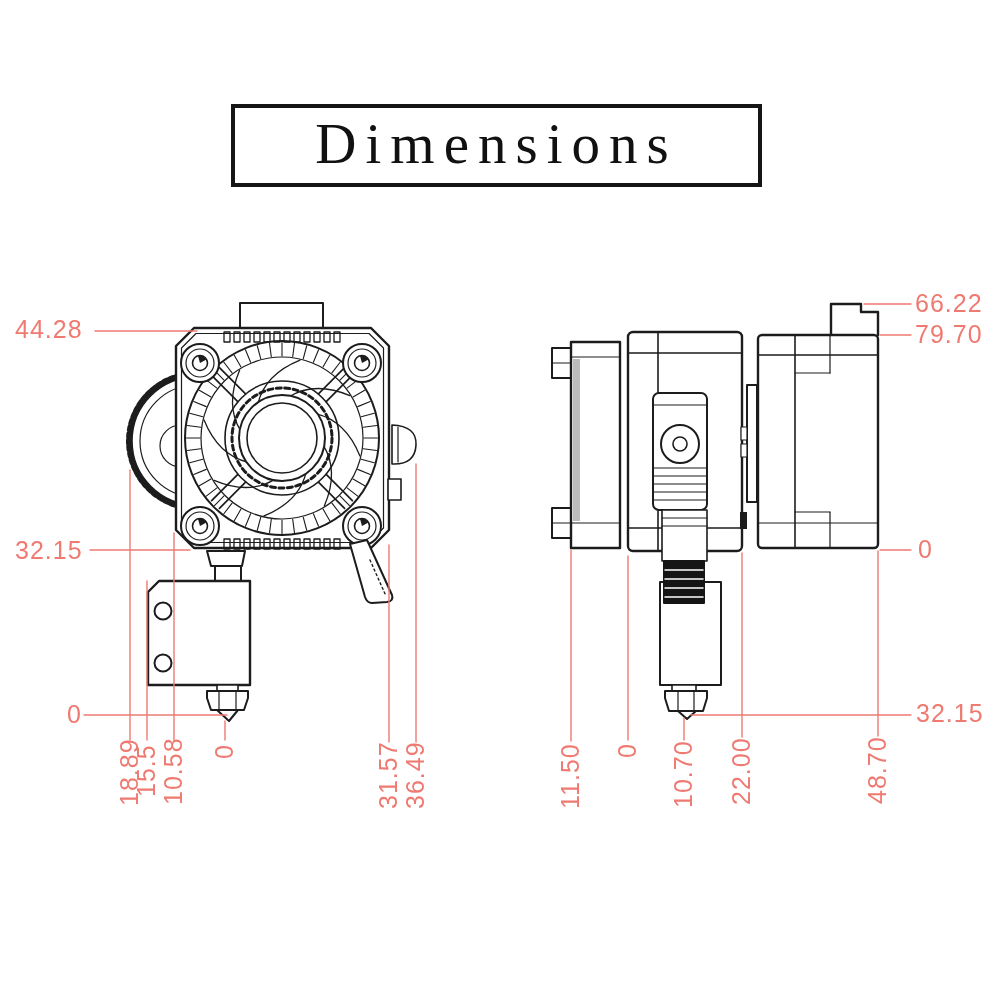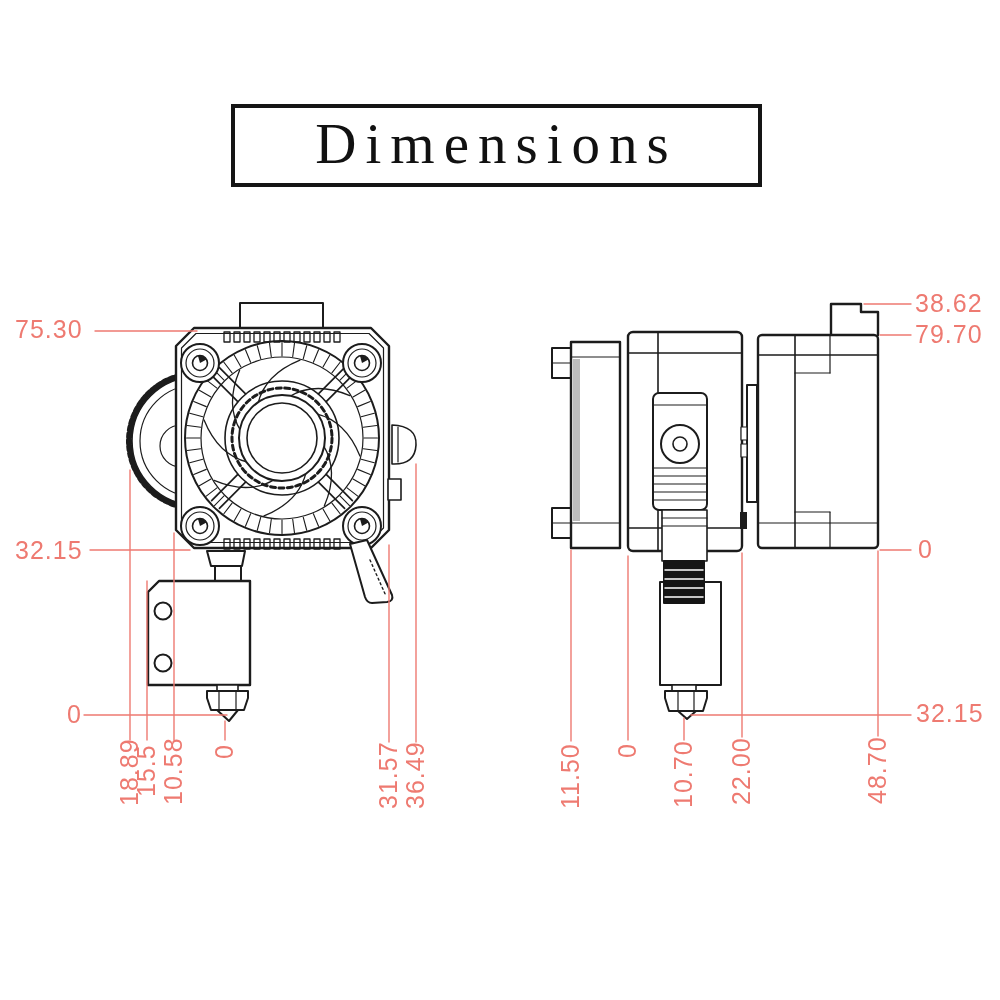--- a/index.html
+++ b/index.html
@@ -326,32 +326,32 @@
       <line x1="880" y1="550" x2="911" y2="550"></line>
       <line x1="691" y1="715" x2="911" y2="715"></line>
       <line x1="571" y1="550" x2="571" y2="741"></line>
       <line x1="628" y1="556" x2="628" y2="740"></line>
       <line x1="684" y1="718" x2="684" y2="740"></line>
       <line x1="742" y1="553" x2="742" y2="737"></line>
       <line x1="878" y1="551" x2="878" y2="736"></line>
     </g>
   </svg>
 
-  <div class="dim" style="left:15px;top:317px">75.30</div>
+  <div class="dim" style="left:15px;top:317px">44.28</div>
   <div class="dim" style="left:15px;top:538px">32.15</div>
   <div class="dim" style="left:67px;top:702px">0</div>
 
   <div class="dim vdim" style="left:117px;top:806px">18.89</div>
   <div class="dim vdim" style="left:134px;top:797px">15.5</div>
   <div class="dim vdim" style="left:161px;top:805px">10.58</div>
   <div class="dim vdim" style="left:212px;top:759px">0</div>
   <div class="dim vdim" style="left:376px;top:809px">31.57</div>
   <div class="dim vdim" style="left:403px;top:809px">36.49</div>
 
-  <div class="dim" style="left:915px;top:291px">38.62</div>
+  <div class="dim" style="left:915px;top:291px">66.22</div>
   <div class="dim" style="left:915px;top:322px">79.70</div>
   <div class="dim" style="left:918px;top:537px">0</div>
   <div class="dim" style="left:916px;top:701px">32.15</div>
 
   <div class="dim vdim" style="left:558px;top:809px">11.50</div>
   <div class="dim vdim" style="left:615px;top:758px">0</div>
   <div class="dim vdim" style="left:671px;top:808px">10.70</div>
   <div class="dim vdim" style="left:729px;top:805px">22.00</div>
   <div class="dim vdim" style="left:865px;top:804px">48.70</div>
 

